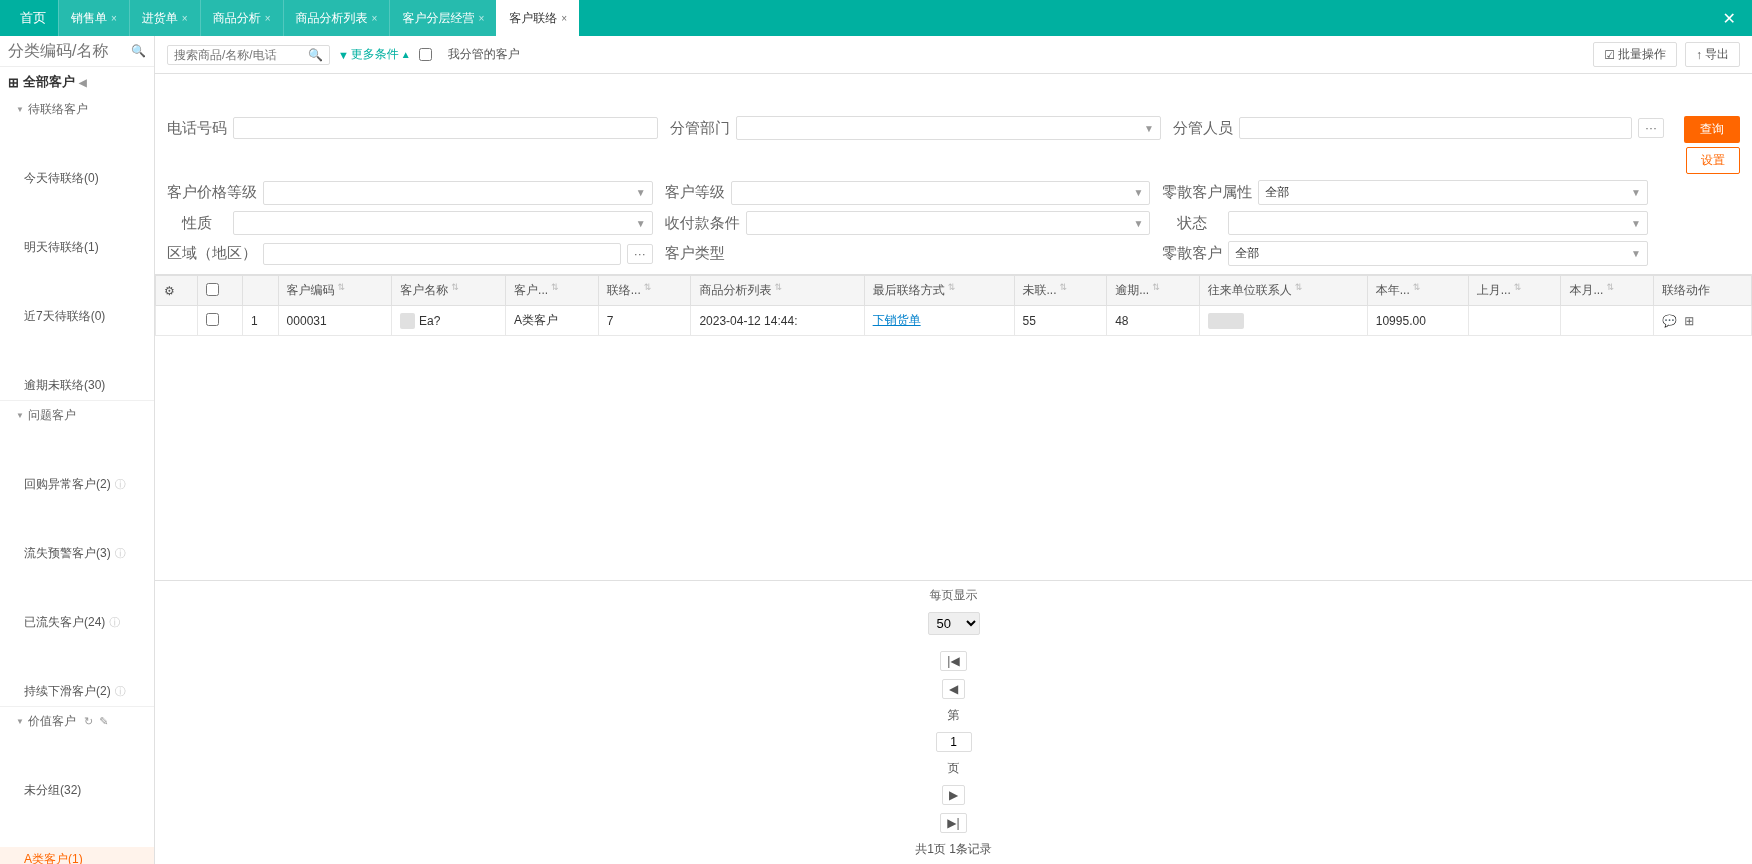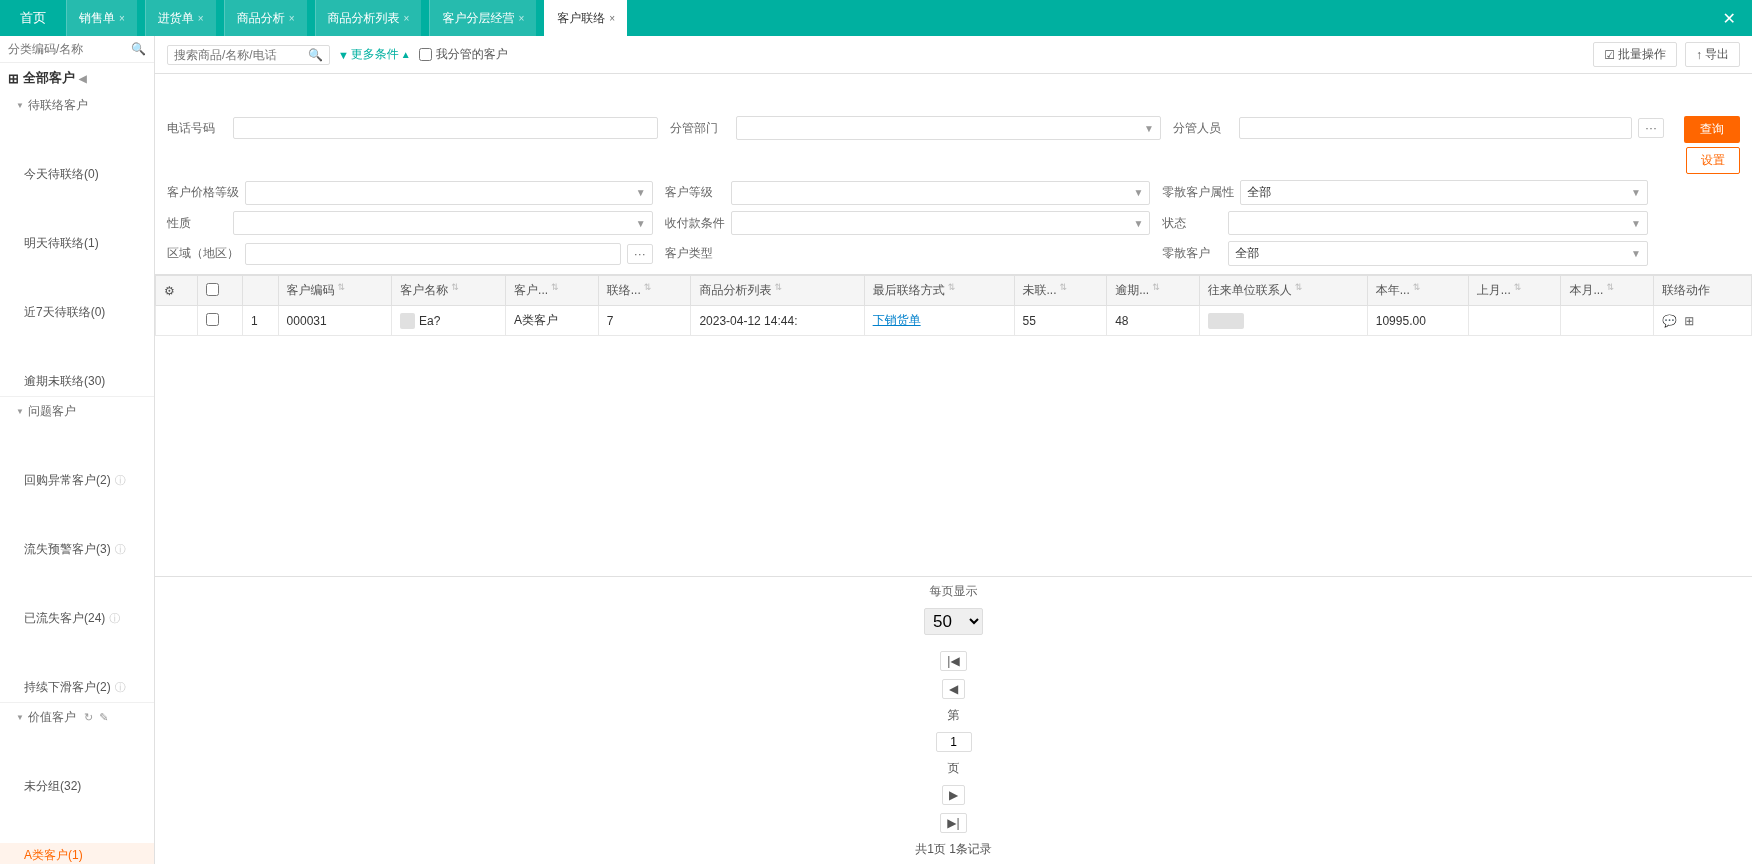--- a/index.html
+++ b/index.html
@@ -5,21 +5,21 @@
     * { box-sizing: border-box; margin: 0; padding: 0; }
     body { font-family: 'Microsoft YaHei', Arial, sans-serif; font-size: 12px; background: #f5f5f5; color: #333; overflow: hidden; }
 
     
     .top-nav {
       background: #00b0a0;
       display: flex;
       align-items: center;
       height: 36px;
       padding: 0 8px;
-      gap: 8px;
+      gap: 0;
     }
     .top-nav .nav-home {
       color: #fff;
       font-size: 13px;
       padding: 0 12px;
       height: 36px;
       display: flex;
       align-items: center;
       cursor: pointer;
       white-space: nowrap;
@@ -71,21 +71,21 @@
     .sidebar-search {
       display: flex;
       align-items: center;
       padding: 6px 8px;
       border-bottom: 1px solid #eee;
       gap: 4px;
     }
     .sidebar-search input {
       border: none;
       outline: none;
-      font-size: 12px;
+      font-size: 16px;
       color: #999;
       width: 100%;
     }
     .sidebar-section-header {
       display: flex;
       align-items: center;
       padding: 6px 8px;
       font-weight: bold;
       font-size: 13px;
       gap: 4px;
@@ -164,21 +164,21 @@
       align-items: center;
       gap: 2px;
       color: #00b0a0;
       cursor: pointer;
       font-size: 12px;
     }
     .filter-more .funnel { font-size: 11px; }
     .filter-checkbox {
       display: flex;
       align-items: center;
-      gap: 4px;
+      gap: 16px;
       font-size: 12px;
       color: #555;
     }
     .filter-checkbox input[type=checkbox] { cursor: pointer; }
     .filter-spacer { flex: 1; }
     .btn-batch {
       background: #fff;
       border: 1px solid #ddd;
       color: #555;
       font-size: 12px;
@@ -218,24 +218,24 @@
     .filter-cell {
       display: flex;
       align-items: center;
       flex: 1;
       gap: 6px;
       padding-right: 12px;
     }
     .filter-cell:last-child { padding-right: 0; }
     .filter-label {
       color: #666;
-      font-size: 12px;
+      font-size: 15px;
       white-space: nowrap;
       min-width: 60px;
-      text-align: left;
+      text-align: center;
     }
     .filter-input {
       flex: 1;
       border: 1px solid #ddd;
       border-radius: 2px;
       padding: 3px 6px;
       font-size: 12px;
       outline: none;
       color: #333;
       background: #fff;
@@ -340,21 +340,21 @@
       gap: 8px;
       font-size: 12px;
       color: #555;
       flex-direction: column;
     }
     .pagination-bar .page-size-label { color: #666; }
     .pagination-bar select {
       border: 1px solid #ddd;
       border-radius: 2px;
       padding: 2px 4px;
-      font-size: 17px;
+      font-size: 13px;
     }
     .pagination-bar .spacer { flex: 1; }
     .page-btn {
       border: 1px solid #ddd;
       background: #fff;
       padding: 2px 6px;
       cursor: pointer;
       border-radius: 2px;
       color: #555;
       font-size: 12px;

